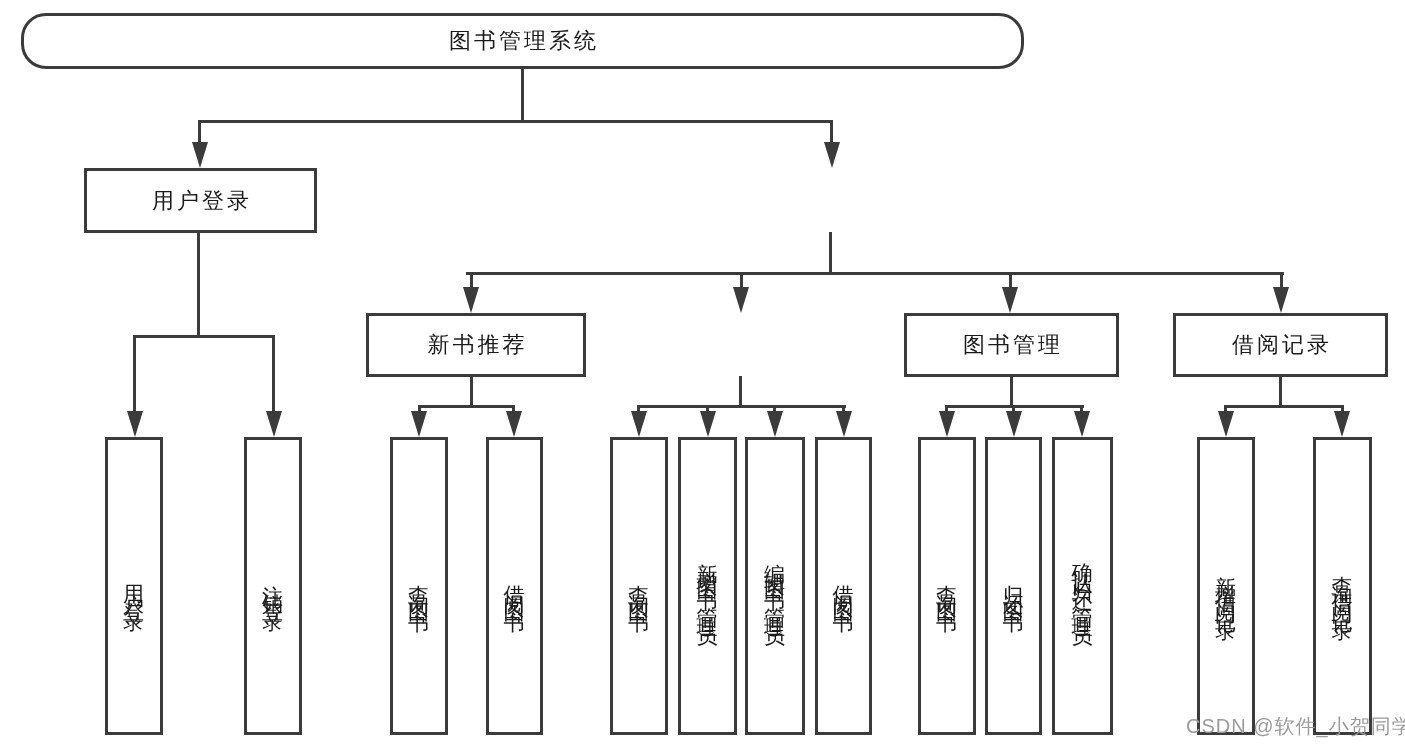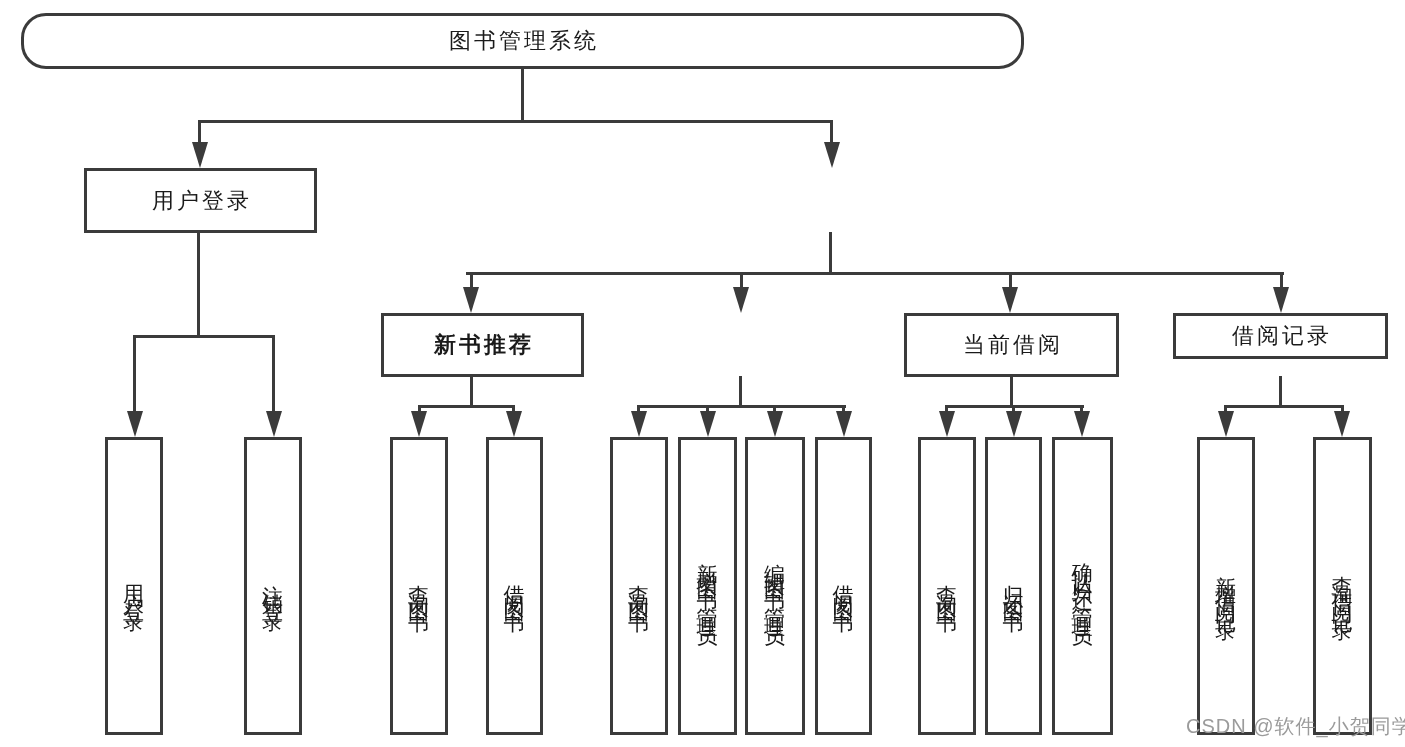--- a/index.html
+++ b/index.html
@@ -92,27 +92,27 @@
   <div class="line" style="left:466px; top:272px; width:818px; height:3px;"></div>
   <div class="line" style="left:470px; top:274px; width:3px; height:14px;"></div>
   <div class="arrow" style="left:463px; top:287px;"></div>
   <div class="line" style="left:740px; top:274px; width:3px; height:14px;"></div>
   <div class="arrow" style="left:733px; top:287px;"></div>
   <div class="line" style="left:1009px; top:274px; width:3px; height:14px;"></div>
   <div class="arrow" style="left:1002px; top:287px;"></div>
   <div class="line" style="left:1280px; top:274px; width:3px; height:14px;"></div>
   <div class="arrow" style="left:1273px; top:287px;"></div>
 
-  <div class="box" style="left:381px; top:313px; width:203px; height:64px;font-weight:bold;">
+  <div class="box" style="left:366px; top:313px; width:220px; height:64px;">
     <span class="hlabel">新书推荐</span>
   </div>
   <div class="box" style="left:904px; top:313px; width:215px; height:64px;">
-    <span class="hlabel">当前借阅</span>
+    <span class="hlabel">图书管理</span>
   </div>
-  <div class="box" style="left:1173px; top:313px; width:215px; height:46px;">
+  <div class="box" style="left:1173px; top:313px; width:215px; height:64px;">
     <span class="hlabel">借阅记录</span>
   </div>
 
   <div class="line" style="left:470px; top:376px; width:3px; height:30px;"></div>
   <div class="line" style="left:418px; top:405px; width:97px; height:3px;"></div>
   <div class="line" style="left:418px; top:407px; width:3px; height:5px;"></div>
   <div class="arrow" style="left:411px; top:411px;"></div>
   <div class="line" style="left:512px; top:407px; width:3px; height:5px;"></div>
   <div class="arrow" style="left:506px; top:411px;"></div>
 

